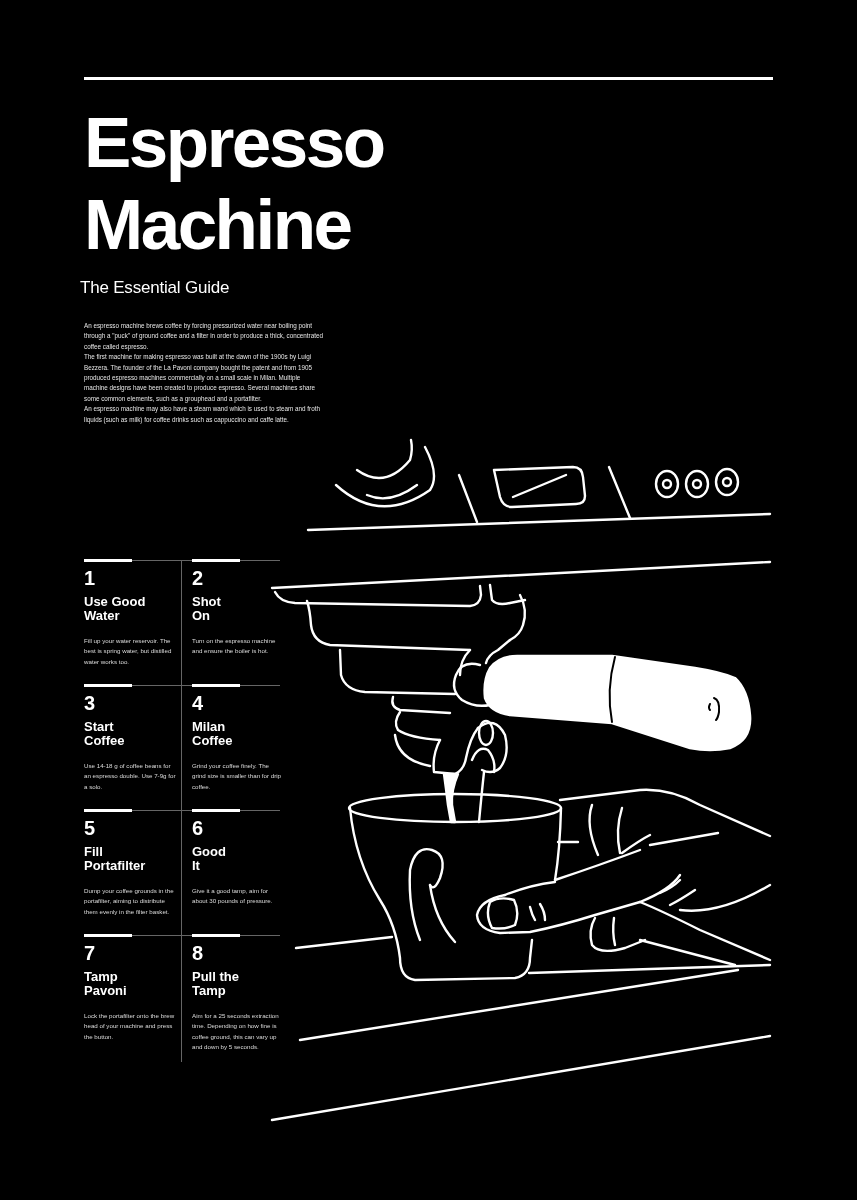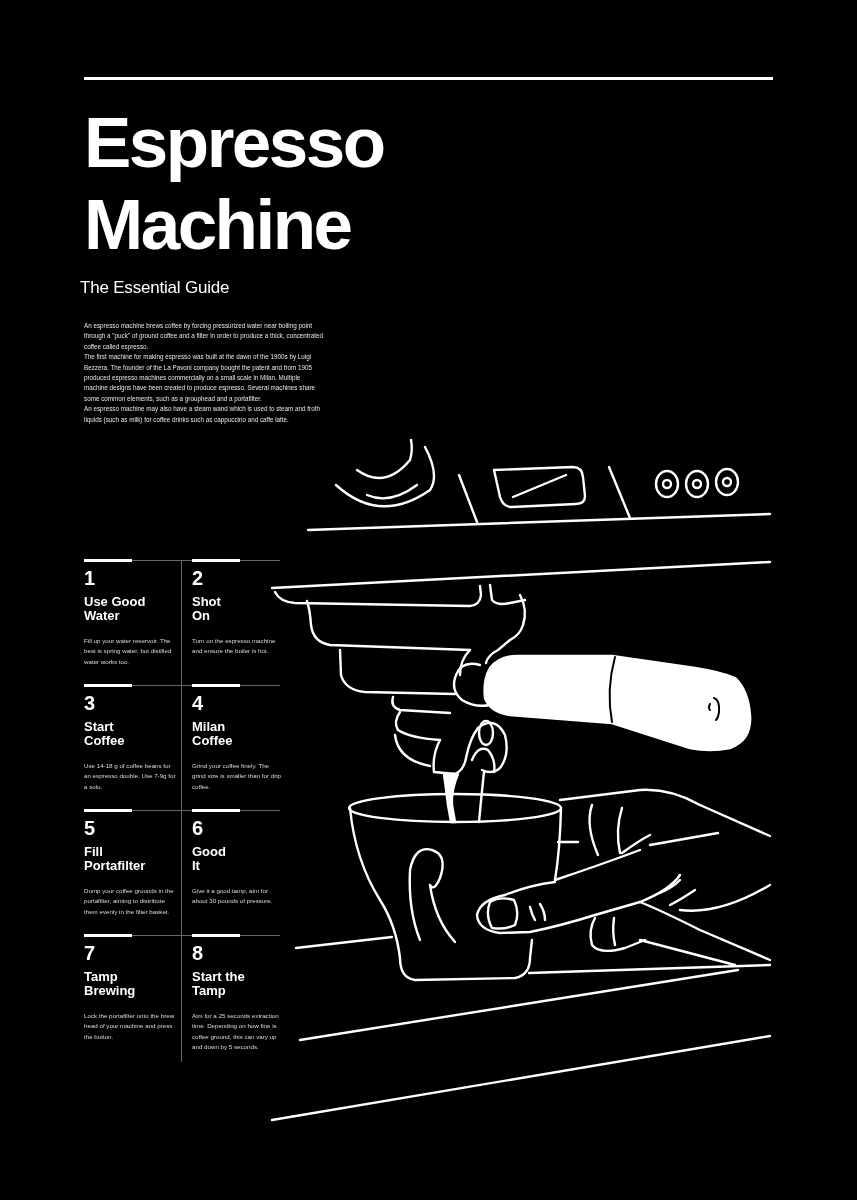--- a/index.html
+++ b/index.html
@@ -121,29 +121,29 @@
     </div>
   </div>
 
   <div class="step-row">
     <div class="rule-grey"></div>
     <div class="step left">
       <div class="rule-white"></div>
       <div class="num">7</div>
       <div class="name">
           <div>Tamp</div>
-          <div>Brewing</div>
+          <div>Pavoni</div>
         </div>
       <div class="desc">Lock the portafilter onto the brew head of your machine and press the button.</div>
     </div>
     <div class="step right">
       <div class="rule-white"></div>
       <div class="num">8</div>
       <div class="name">
-          <div>Start the</div>
+          <div>Pull the</div>
           <div>Tamp</div>
         </div>
       <div class="desc">Aim for a 25 seconds extraction time. Depending on how fine is coffee ground, this can vary up and down by 5 seconds.</div>
     </div>
   </div>
 </div>
 
 <svg class="illustration" viewBox="0 0 857 1200" fill="none" stroke="#fff" stroke-width="2.4" stroke-linecap="round" stroke-linejoin="round">
 
   <g>

